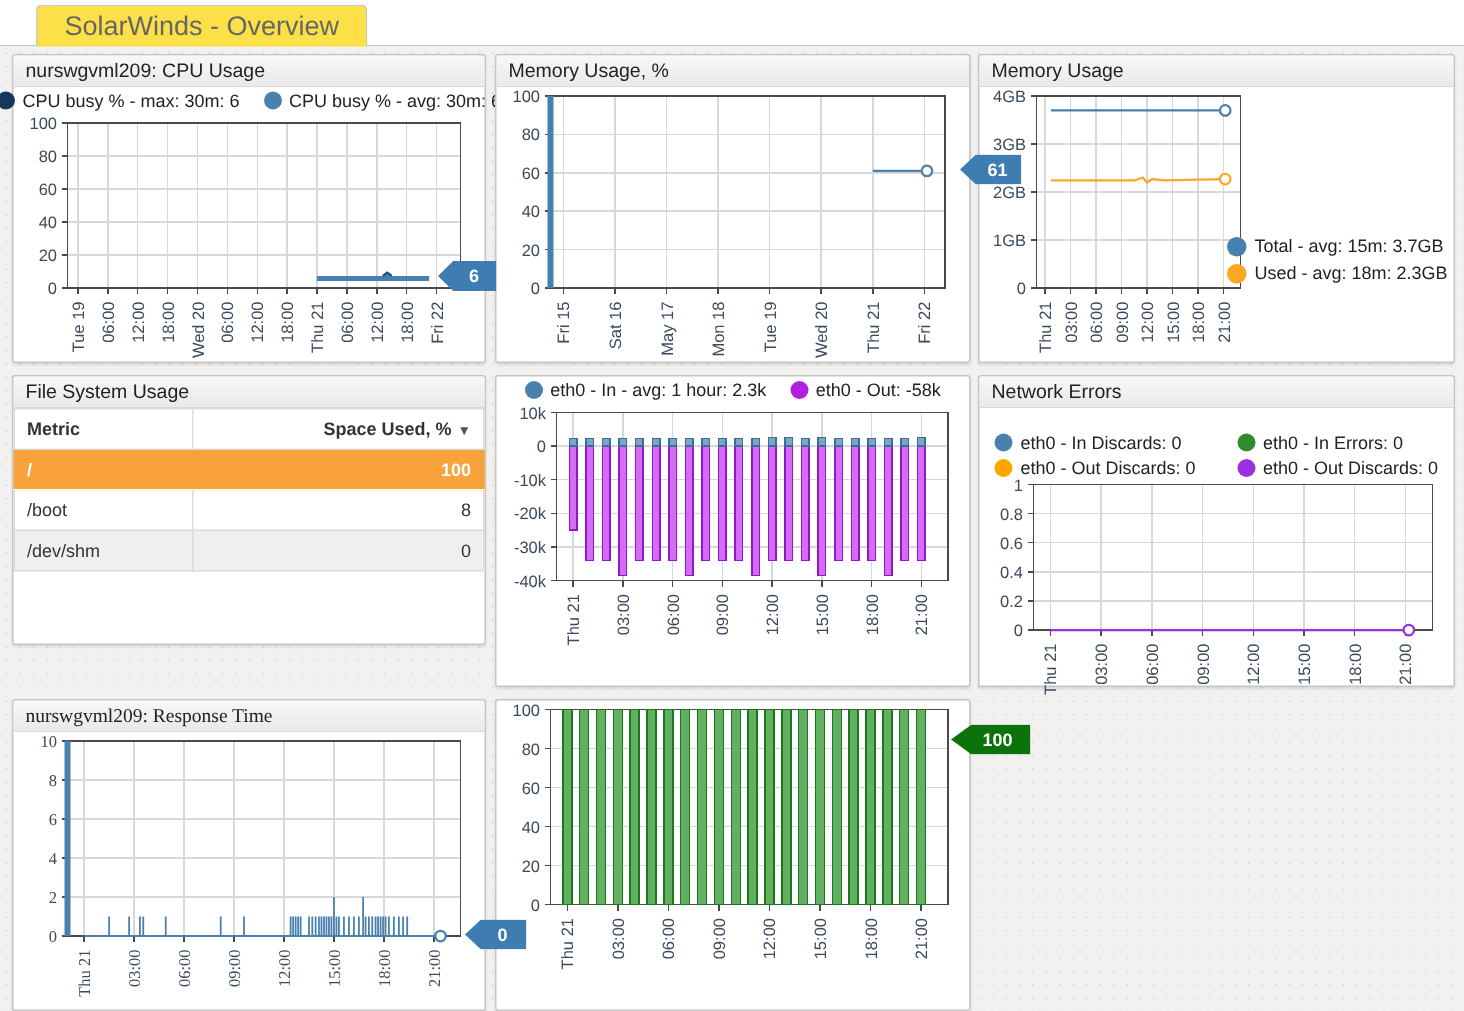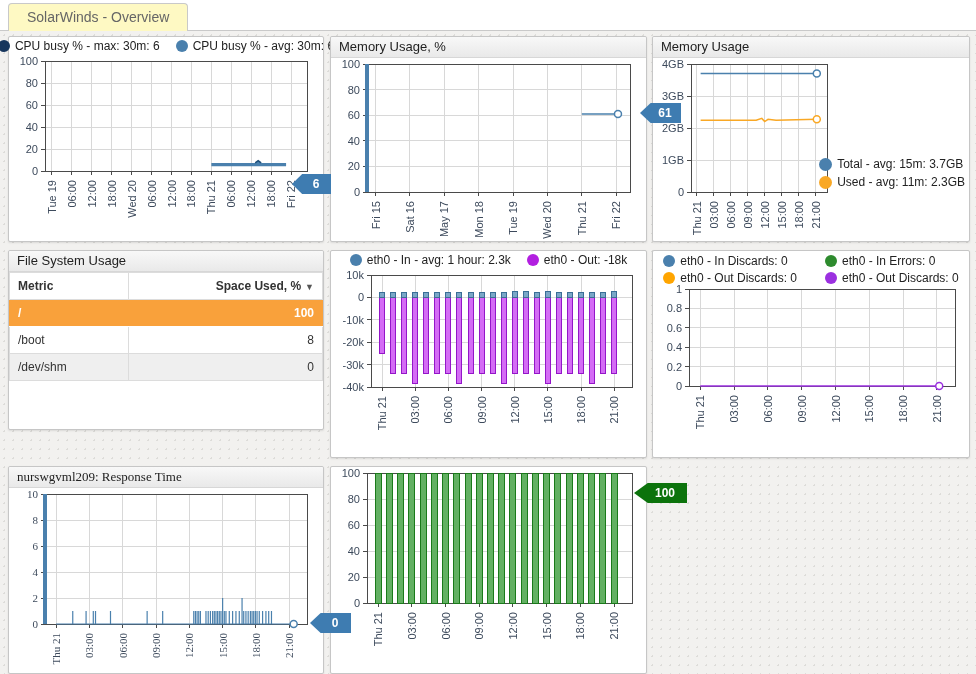--- a/index.html
+++ b/index.html
@@ -3,23 +3,23 @@
 <meta charset="utf-8">
 <style>
   html,body{margin:0;padding:0;}
   body{
     width:976px;height:674px;overflow:hidden;position:relative;
     font-family:"Liberation Sans",sans-serif;background:#ffffff;
   }
   
   .tabbar{position:relative;height:30px;background:#fff;border-bottom:1px solid #c9c9c9;}
   .tab{
-    position:absolute;left:8px;top:3px;height:27px;line-height:27px;
-    padding:0 18px;background:#fef9c3;border:1px solid #c9c9c9;border-bottom:none;
-    border-radius:4px 4px 0 0;color:#666;font-size:14px;z-index:2;
+    position:absolute;left:24px;top:3px;height:27px;line-height:27px;
+    padding:0 18px;background:#fde047;border:1px solid #c9c9c9;border-bottom:none;
+    border-radius:4px 4px 0 0;color:#666;font-size:18px;z-index:2;
   }
   
   .board{
     position:relative;width:976px;height:643px;
     background-color:#f2f1ef;
     background-image:radial-gradient(#dddcd9 1px, transparent 1px);
     background-size:9px 9px;
   }
   .panel{
     position:absolute;background:#fff;border:1px solid #c6c6c6;border-radius:2px;
@@ -27,21 +27,21 @@
   }
   .panel-h{
     height:20px;line-height:20px;padding:0 8px;font-size:13px;color:#222;
     background:linear-gradient(#f8f8f8,#e9e9e9);border-bottom:1px solid #d7d7d7;
     border-radius:2px 2px 0 0;white-space:nowrap;overflow:hidden;
   }
   .legend{display:flex;justify-content:center;align-items:center;gap:16px;height:18px;font-size:12px;color:#222;}
   .legend .li{display:flex;align-items:center;gap:5px;white-space:nowrap;}
   .dot{display:inline-block;width:12px;height:12px;border-radius:50%;flex:0 0 auto;}
   .legend2{display:grid;grid-template-columns:auto auto;justify-content:center;column-gap:28px;row-gap:2px;
-           padding-top:3px;height:31px;font-size:12px;color:#222;}
+           padding-top:16px;height:31px;font-size:12px;color:#222;}
   .legend2 .li{display:flex;align-items:center;gap:5px;white-space:nowrap;}
   .legend-side{position:absolute;right:4px;top:120px;display:flex;flex-direction:column;gap:4px;font-size:12px;color:#222;}
   .legend-side .li{display:flex;align-items:flex-end;gap:5px;white-space:nowrap;}
   .legend-side .dot{width:13px;height:13px;}
   svg{display:block;}
   
   .badge{
     position:absolute;z-index:6;color:#fff;font-weight:bold;font-size:12px;
     line-height:20px;height:20px;text-align:center;padding-left:9px;
     clip-path:polygon(0 50%,26% 0,100% 0,100% 100%,26% 100%);
@@ -60,20 +60,21 @@
 </head>
 <body>
 
 <div class="tabbar">
   <div class="tab">SolarWinds - Overview</div>
 </div>
 
 <div class="board">
 
   <div class="panel" style="left:8px;top:5px;width:314px;height:204px;">
+    <div class="panel-h">nurswgvml209: CPU Usage</div>
     <div class="legend">
       <span class="li">
           <i class="dot" style="background: rgb(23, 54, 93);"></i>
           <span>CPU busy % - max: 30m: 6</span>
         </span>
       <span class="li">
           <i class="dot" style="background: rgb(74, 128, 173);"></i>
           <span>CPU busy % - avg: 30m: 6</span>
         </span>
     </div>
@@ -243,21 +244,21 @@
         <polyline points="47.63333333333333,62.31999999999999 103.16666666666667,62.31999999999999 108.83333333333334,60.400000000000006 111.66666666666666,63.599999999999994 115.06666666666666,61.36 123,62.31999999999999 163.8,61.36" fill="none" stroke="#f9a825" stroke-width="1.5"></polyline>
         <circle cx="163.8" cy="61.36" r="3.5" fill="#fff" stroke="#f9a825" stroke-width="1.5"></circle>
       </svg>
     <div class="legend-side">
       <span class="li">
           <i class="dot" style="background: rgb(74, 128, 173);"></i>
           <span>Total - avg: 15m: 3.7GB</span>
         </span>
       <span class="li">
           <i class="dot" style="background: rgb(249, 168, 37);"></i>
-          <span>Used - avg: 11m: 2.3GB</span>
+          <span>Used - avg: 18m: 2.3GB</span>
         </span>
     </div>
   </div>
 
   <div class="panel" style="left:8px;top:219px;width:314px;height:178px;">
     <div class="panel-h">File System Usage</div>
     <table class="fs">
       <thead>
         <tr>
           <th>Metric</th>
@@ -282,21 +283,21 @@
   </div>
 
   <div class="panel" style="left:330px;top:219px;width:315px;height:206px;">
     <div class="legend">
       <span class="li">
           <i class="dot" style="background: rgb(74, 128, 173);"></i>
           <span>eth0 - In - avg: 1 hour: 2.3k</span>
         </span>
       <span class="li">
           <i class="dot" style="background: rgb(178, 31, 224);"></i>
-          <span>eth0 - Out: -18k</span>
+          <span>eth0 - Out: -58k</span>
         </span>
     </div>
     <svg width="313" height="166">
         <line x1="51.059322033898304" x2="51.059322033898304" y1="6" y2="118" stroke="#d8d8d8" shape-rendering="crispEdges"></line>
         <line x1="84.23728813559322" x2="84.23728813559322" y1="6" y2="118" stroke="#d8d8d8" shape-rendering="crispEdges"></line>
         <line x1="117.41525423728814" x2="117.41525423728814" y1="6" y2="118" stroke="#d8d8d8" shape-rendering="crispEdges"></line>
         <line x1="150.59322033898303" x2="150.59322033898303" y1="6" y2="118" stroke="#d8d8d8" shape-rendering="crispEdges"></line>
         <line x1="183.77118644067795" x2="183.77118644067795" y1="6" y2="118" stroke="#d8d8d8" shape-rendering="crispEdges"></line>
         <line x1="216.94915254237287" x2="216.94915254237287" y1="6" y2="118" stroke="#d8d8d8" shape-rendering="crispEdges"></line>
         <line x1="250.1271186440678" x2="250.1271186440678" y1="6" y2="118" stroke="#d8d8d8" shape-rendering="crispEdges"></line>
@@ -377,20 +378,21 @@
         <rect x="225.50847457627117" y="23.248000000000005" width="5" height="5.15199999999999" fill="#7aa7c7" stroke="#3a6e96" stroke-width="1" shape-rendering="crispEdges"></rect>
         <rect x="236.5677966101695" y="23.248000000000005" width="5" height="5.15199999999999" fill="#7aa7c7" stroke="#3a6e96" stroke-width="1" shape-rendering="crispEdges"></rect>
         <rect x="247.6271186440678" y="23.248000000000005" width="5" height="5.15199999999999" fill="#7aa7c7" stroke="#3a6e96" stroke-width="1" shape-rendering="crispEdges"></rect>
         <rect x="258.68644067796606" y="23.248000000000005" width="5" height="5.15199999999999" fill="#7aa7c7" stroke="#3a6e96" stroke-width="1" shape-rendering="crispEdges"></rect>
         <rect x="269.74576271186436" y="23.248000000000005" width="5" height="5.15199999999999" fill="#7aa7c7" stroke="#3a6e96" stroke-width="1" shape-rendering="crispEdges"></rect>
         <rect x="280.8050847457627" y="22.800000000000004" width="5" height="5.599999999999991" fill="#7aa7c7" stroke="#3a6e96" stroke-width="1" shape-rendering="crispEdges"></rect>
       </svg>
   </div>
 
   <div class="panel" style="left:652px;top:219px;width:316px;height:206px;">
+    <div class="panel-h">Network Errors</div>
     <div class="legend2">
       <span class="li">
           <i class="dot" style="background: rgb(74, 128, 173);"></i>
           <span>eth0 - In Discards: 0</span>
         </span>
       <span class="li">
           <i class="dot" style="background: rgb(46, 139, 46);"></i>
           <span>eth0 - In Errors: 0</span>
         </span>
       <span class="li">

